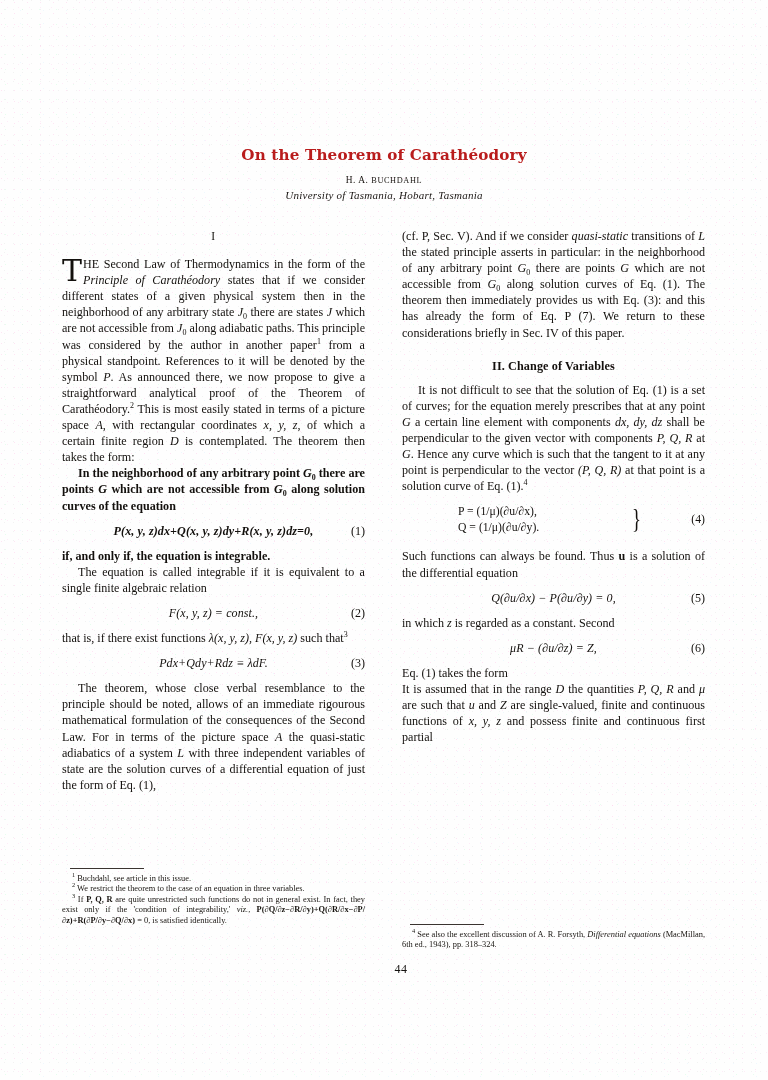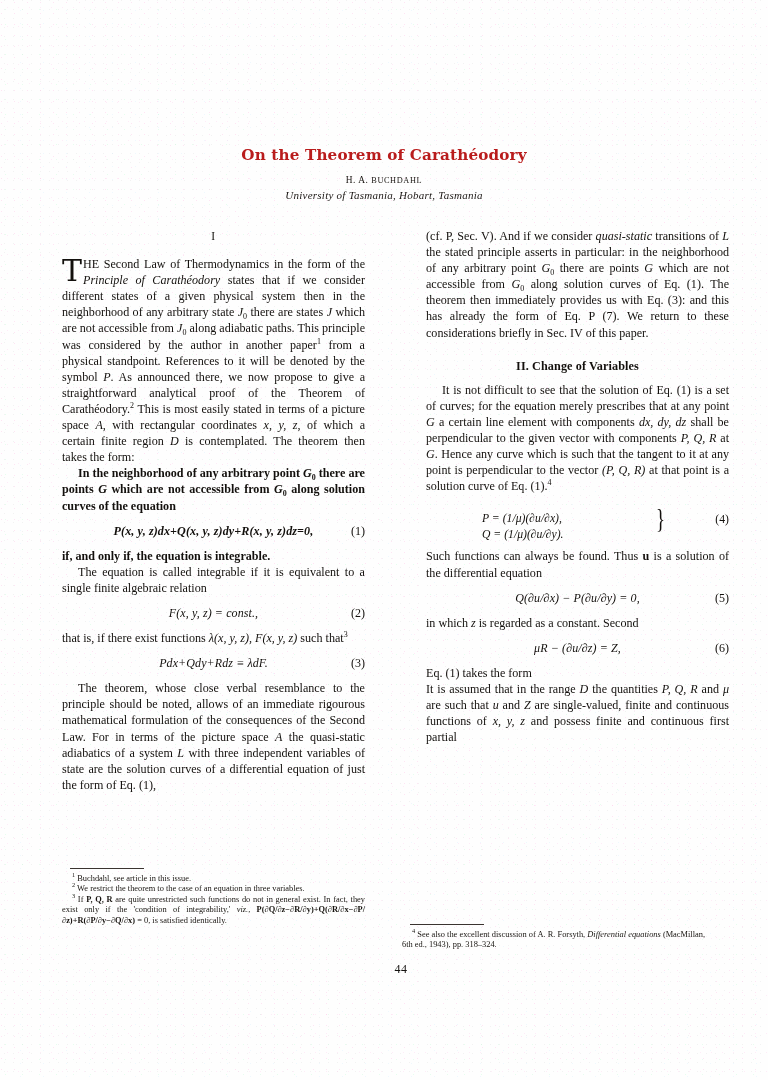--- a/index.html
+++ b/index.html
@@ -76,21 +76,21 @@
     position: absolute;
     top: 228px;
     width: 303px;
     font-size: 12.1px;
     line-height: 16.1px;
     text-align: justify;
     text-justify: inter-word;
     color: #13100d;
   }
   .col-left  { left: 62px; }
-  .col-right { left: 402px; margin-left: 24px; }
+  .col-right { left: 402px; }
 
   .section-num {
     text-align: center;
     font-size: 11.5px;
     letter-spacing: 0.5px;
     margin: 0 0 12px 0;
   }
   .section-head {
     text-align: center;
     font-weight: bold;
@@ -144,22 +144,21 @@
   .eq-pair {
     position: relative;
     margin: 10px 0 10px 0;
     font-size: 11.7px;
     text-indent: 0;
     height: 34px;
   }
   .eq-pair .lines {
     position: absolute;
     left: 56px;
-    top: 7px;
-    font-style: italic;
+    top: 0;
     line-height: 16px;
   }
   .eq-pair .brace {
     position: absolute;
     left: 228px;
     top: -2px;
     font-size: 27px;
     line-height: 34px;
     font-style: normal;
     transform: scaleX(0.7);

